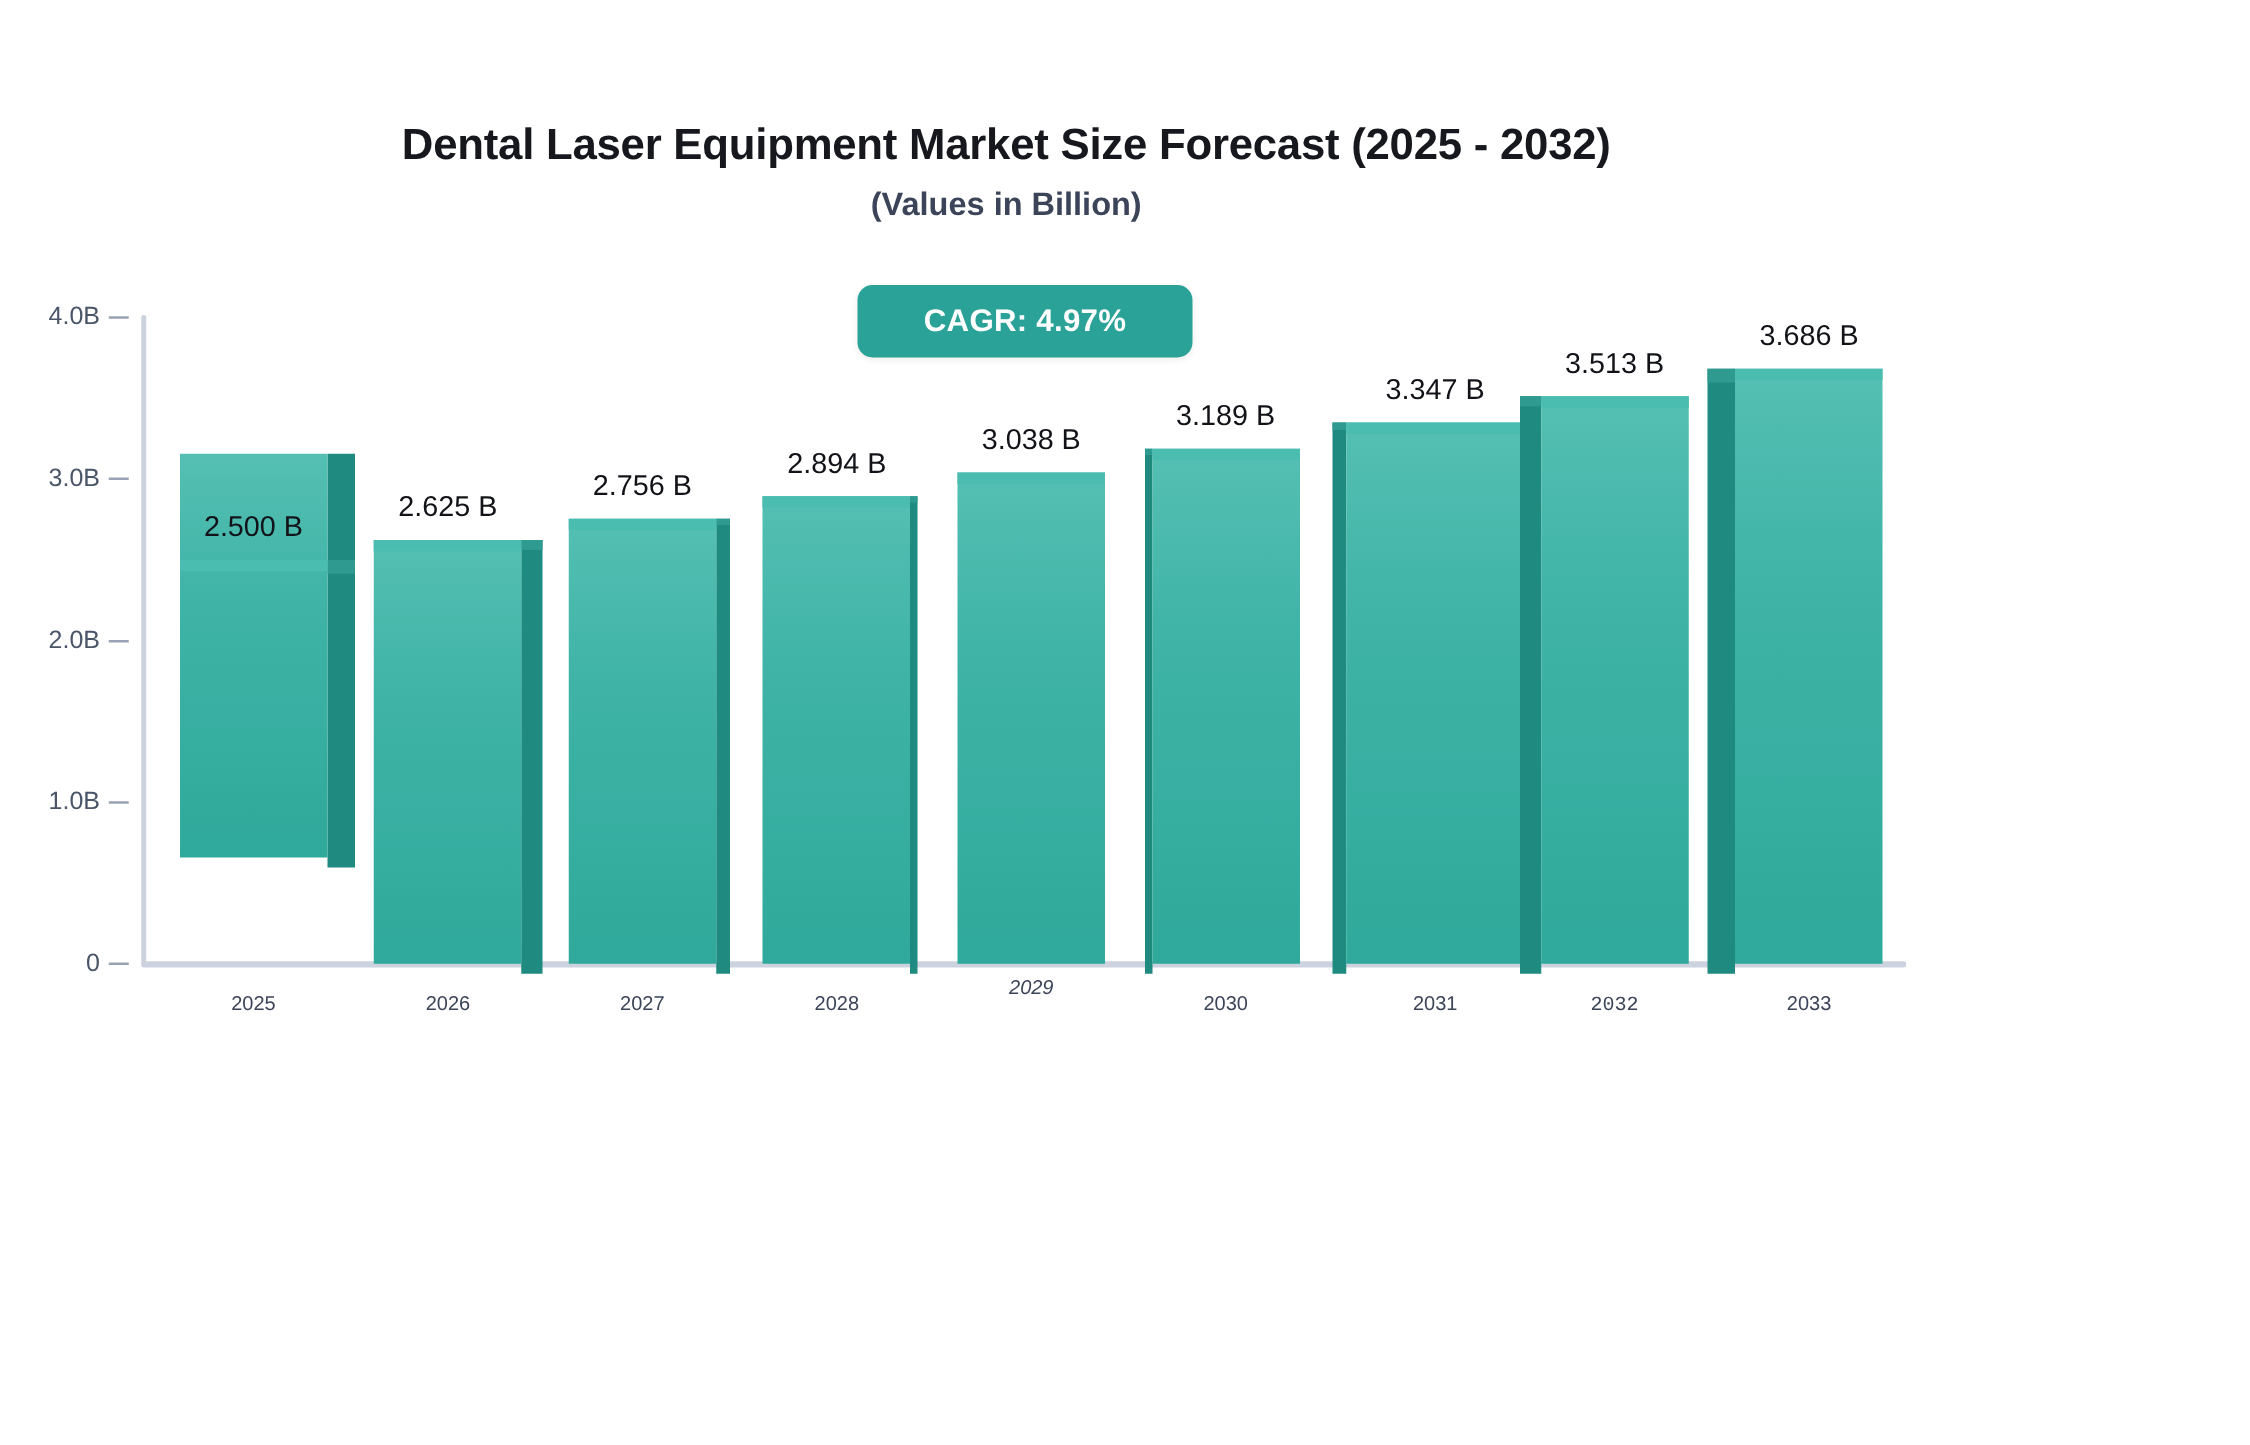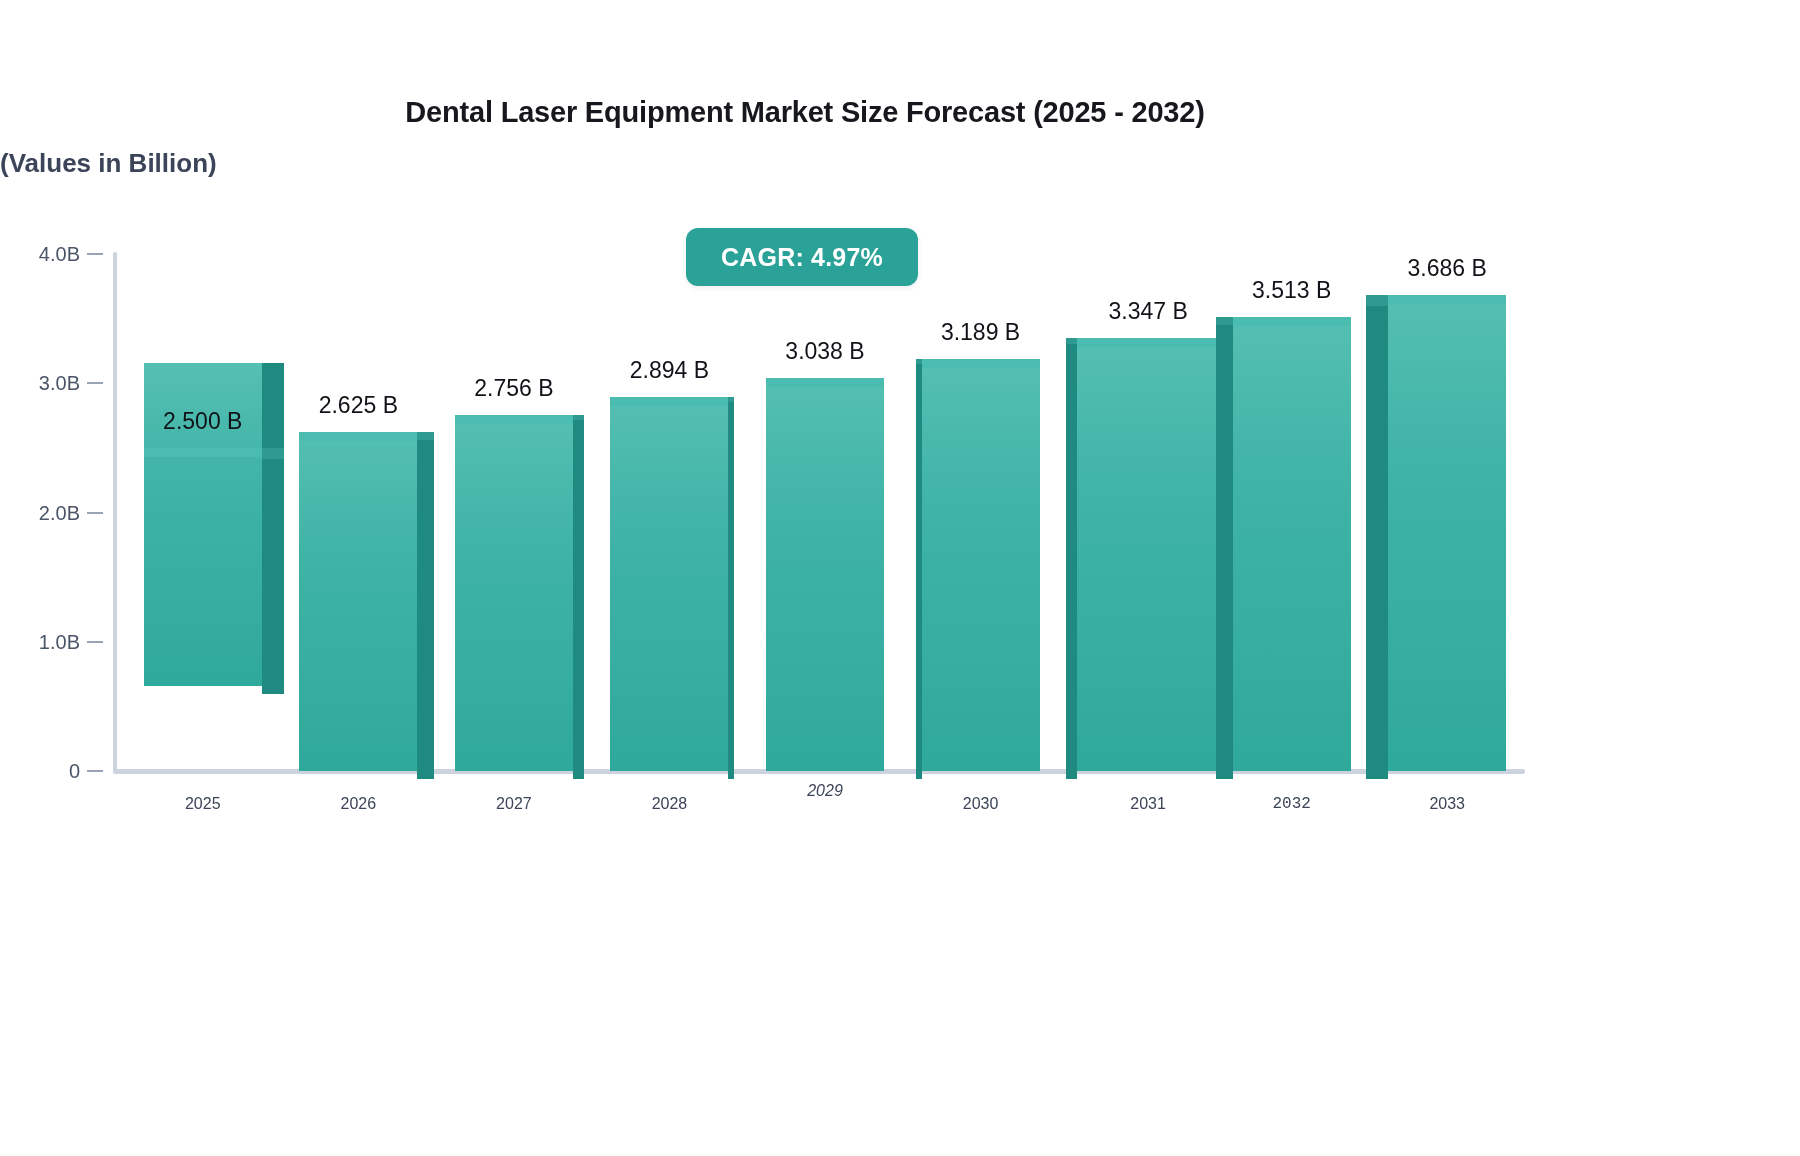--- a/index.html
+++ b/index.html
@@ -21,43 +21,44 @@
     background: #ffffff;
   }
 
   
   #chart-title {
     position: absolute;
     left: 0;
     top: 96px;
     width: 1610px;
     text-align: center;
-    font-size: 29px;
+    font-size: 35px;
     font-weight: 700;
     color: #16181d;
     letter-spacing: -0.2px;
     white-space: nowrap;
   }
   #chart-subtitle {
     position: absolute;
     left: 0;
     top: 148px;
     width: 1610px;
+    text-align: center;
     font-size: 26px;
     font-weight: 600;
     color: #3b4458;
     white-space: nowrap;
   }
 
   
   #cagr-badge {
     position: absolute;
     left: 686px;
     top: 228px;
-    width: 232px;
+    width: 268px;
     height: 58px;
     border-radius: 12px;
     background: #2aa298;
     color: #ffffff;
     font-size: 25px;
     font-weight: 600;
     display: flex;
     align-items: center;
     justify-content: center;
     letter-spacing: 0.2px;

